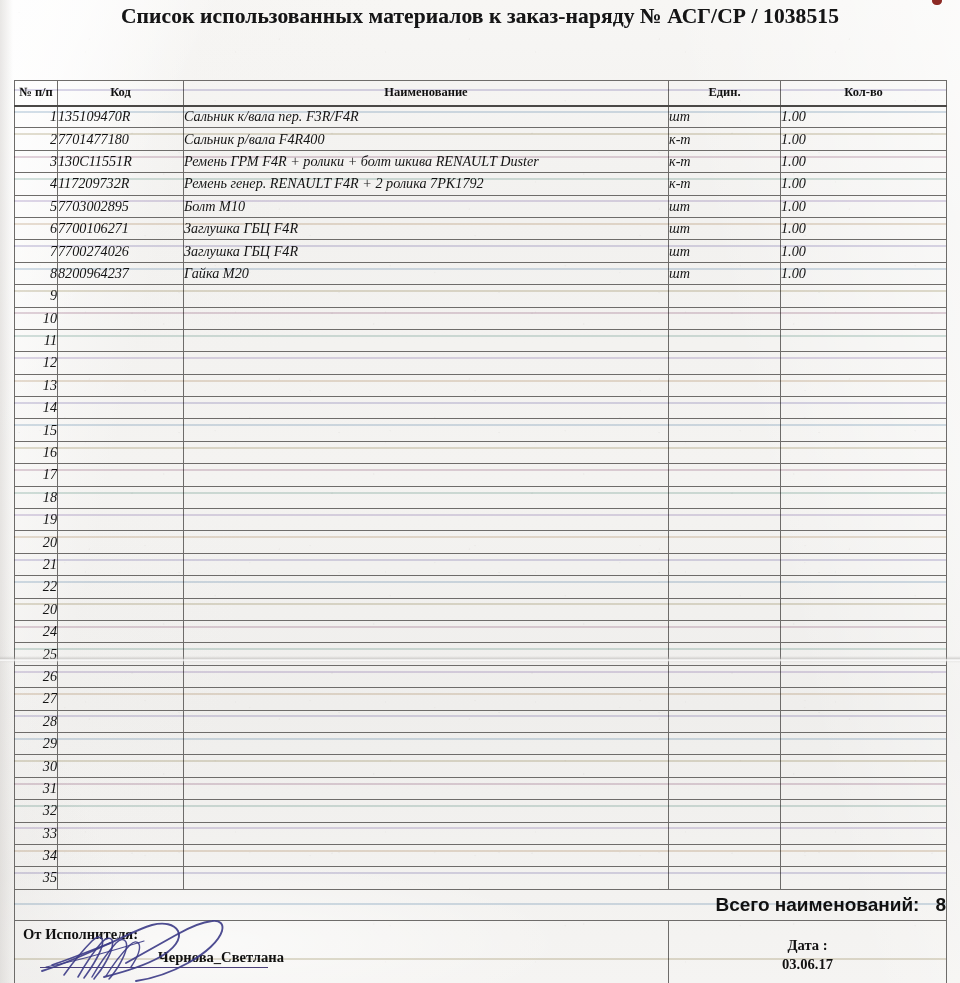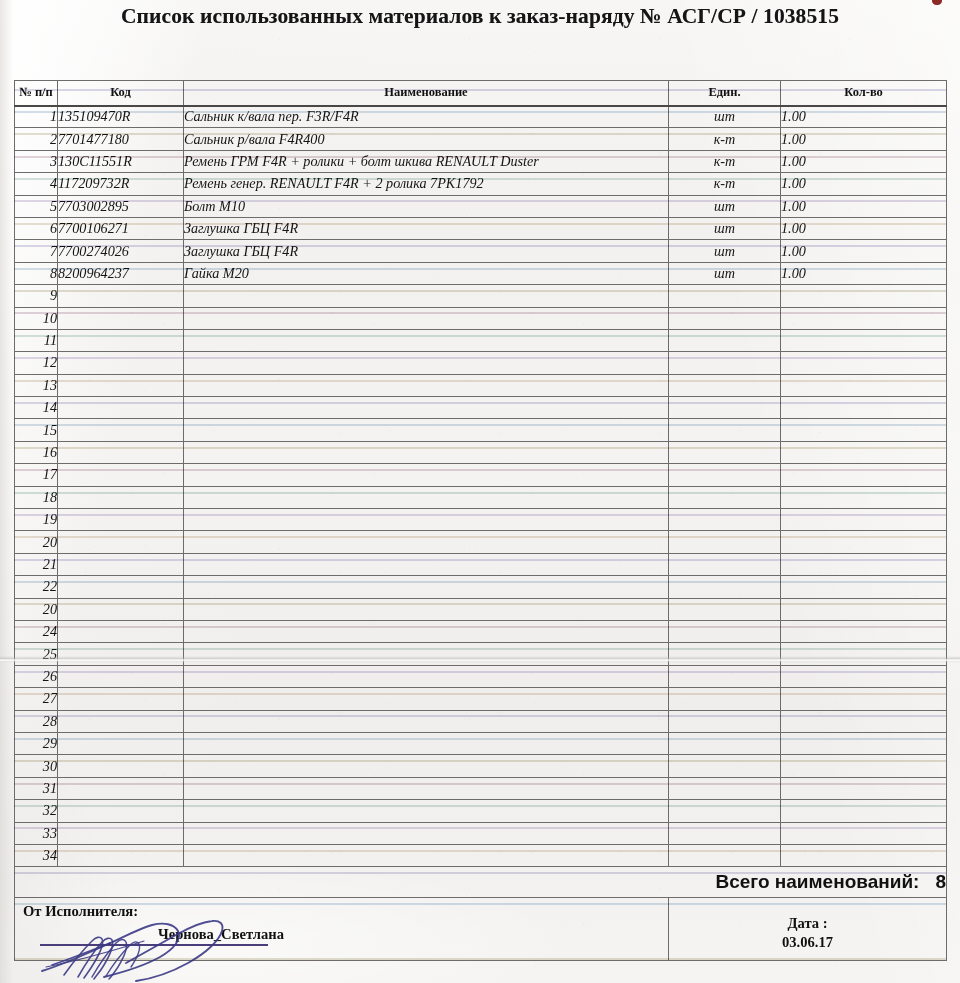--- a/index.html
+++ b/index.html
@@ -140,21 +140,21 @@
     font-family: "Liberation Serif", serif;
     font-style: italic;
     font-size: 14.2px;
     color: #141414;
     white-space: nowrap;
     overflow: hidden;
   }
   td.c-num   { text-align: right; padding-right: 7px; }
   td.c-code  { text-align: left;  padding-left: 6px; }
   td.c-name  { text-align: left;  padding-left: 6px; }
-  td.c-unit  { text-align: center; }
+  td.c-unit  { }
   td.c-qty   { padding-right: 9px; }
 
   
   tr.totals td {
     height: 31px;
     font-family: "Liberation Sans", sans-serif;
     font-style: normal;
     font-weight: bold;
     font-size: 19px;
     text-align: right;
@@ -473,20 +473,27 @@
         </tr>
         <tr>
           <td class="c-num">33</td>
           <td class="c-code"></td>
           <td class="c-name"></td>
           <td class="c-unit"></td>
           <td class="c-qty"></td>
         </tr>
         <tr>
           <td class="c-num">34</td>
+          <td class="c-code"></td>
+          <td class="c-name"></td>
+          <td class="c-unit"></td>
+          <td class="c-qty"></td>
+        </tr>
+        <tr>
+          <td class="c-num">35</td>
           <td class="c-code"></td>
           <td class="c-name"></td>
           <td class="c-unit"></td>
           <td class="c-qty"></td>
         </tr>
       </tbody>
     <tfoot>
       <tr class="totals">
         <td colspan="5">
           <span>Всего наименований:</span><span class="tot-count">8</span>

